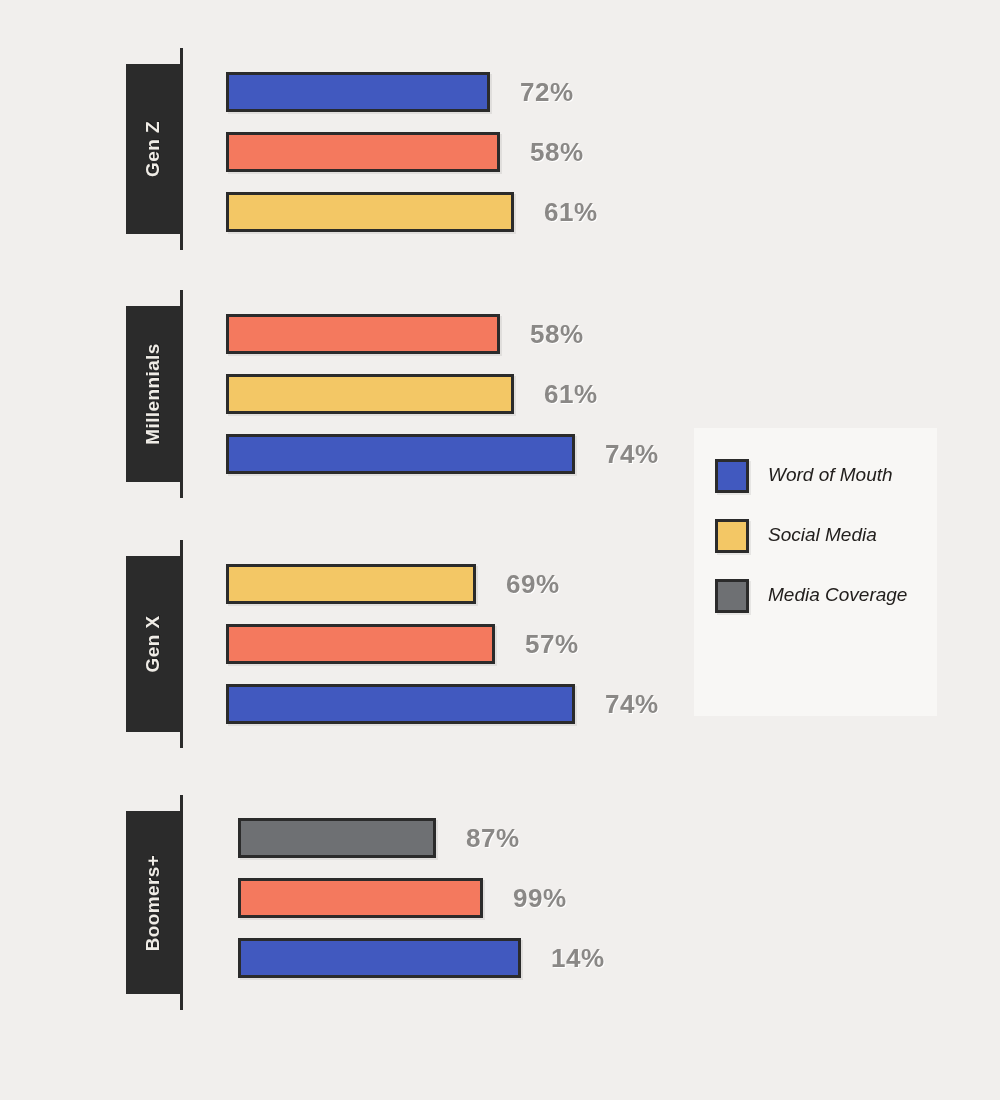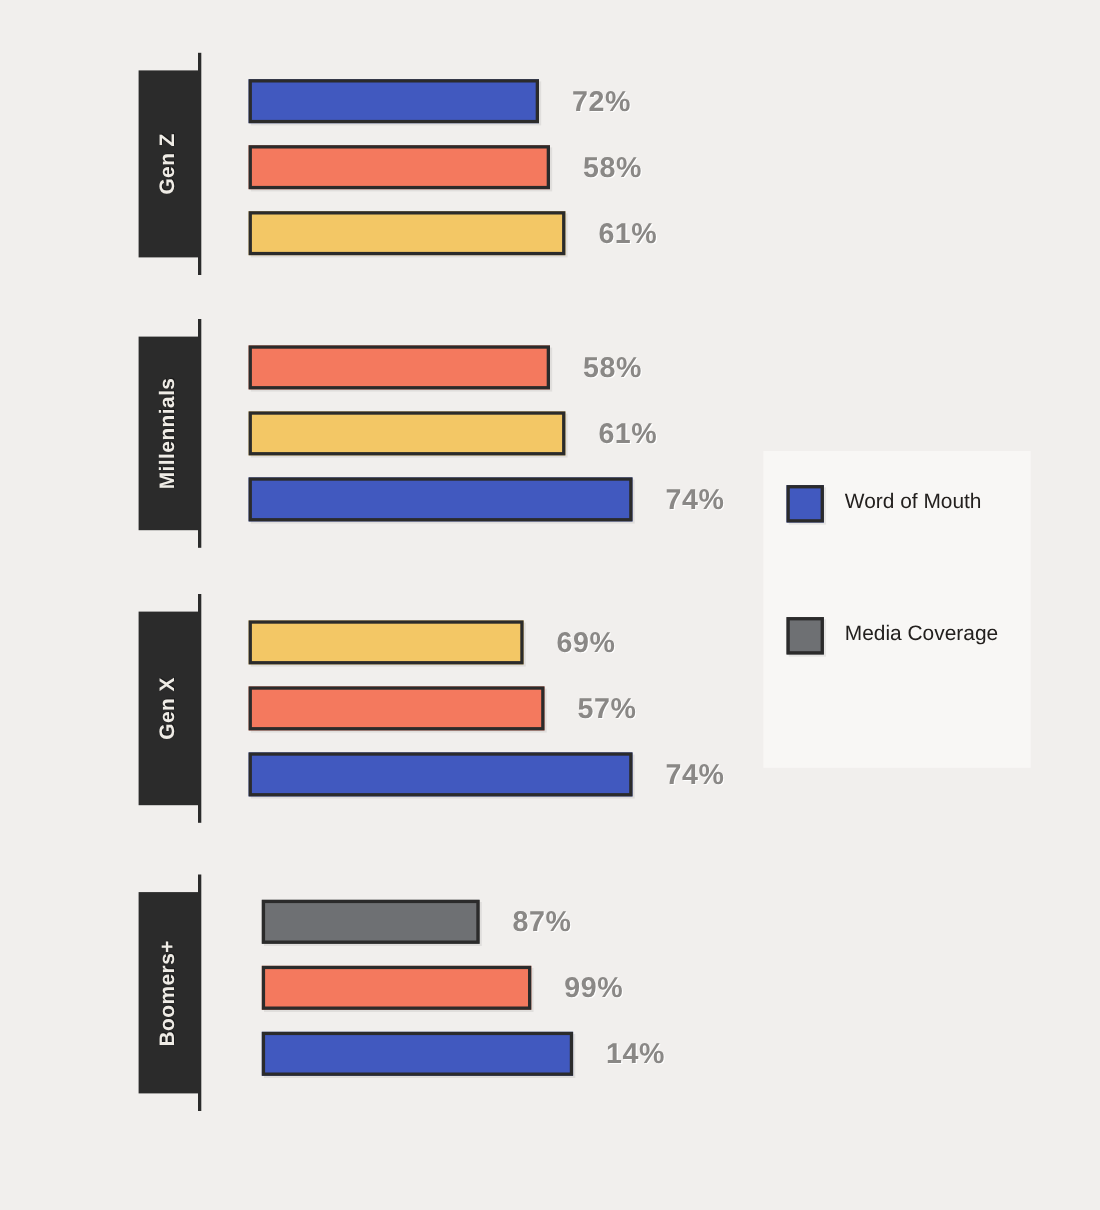--- a/index.html
+++ b/index.html
@@ -81,25 +81,26 @@
     font-size: 26px;
     font-weight: bold;
     letter-spacing: 0.5px;
     text-shadow: 1px 1px 0 #ffffff;
   }
 
   
   #legend {
     position: absolute;
     left: 694px;
-    top: 410px;
+    top: 428px;
     width: 243px;
     height: 288px;
     background: #f8f7f5;
     box-sizing: border-box;
+    font-style: italic;
   }
   .legend-item {
     position: absolute;
     left: 21px;
     display: flex;
     align-items: flex-start;
   }
   .legend-swatch {
     width: 34px;
     height: 34px;
@@ -195,18 +196,22 @@
           <span class="bar-value" style="left: 313px; color: rgb(138, 136, 134);">14%</span>
         </div>
       </div>
     </div>
 
   <div id="legend" style="background: rgb(248, 247, 245);">
       <div class="legend-item" style="top: 31px;">
         <span class="legend-swatch" style="background: rgb(65, 89, 191); border-color: rgb(43, 43, 43);"></span>
         <span class="legend-label" style="color: rgb(35, 32, 30);">Word of Mouth</span>
       </div>
+      <div class="legend-item" style="top: 91px;">
+        <span class="legend-swatch" style="background: rgb(243, 199, 101); border-color: rgb(43, 43, 43);"></span>
+        <span class="legend-label" style="color: rgb(35, 32, 30);">Social Media</span>
+      </div>
       <div class="legend-item" style="top: 151px;">
         <span class="legend-swatch" style="background: rgb(110, 112, 115); border-color: rgb(43, 43, 43);"></span>
         <span class="legend-label" style="color: rgb(35, 32, 30);">Media Coverage</span>
       </div>
     </div>
 </div>
 
 </body></html>

